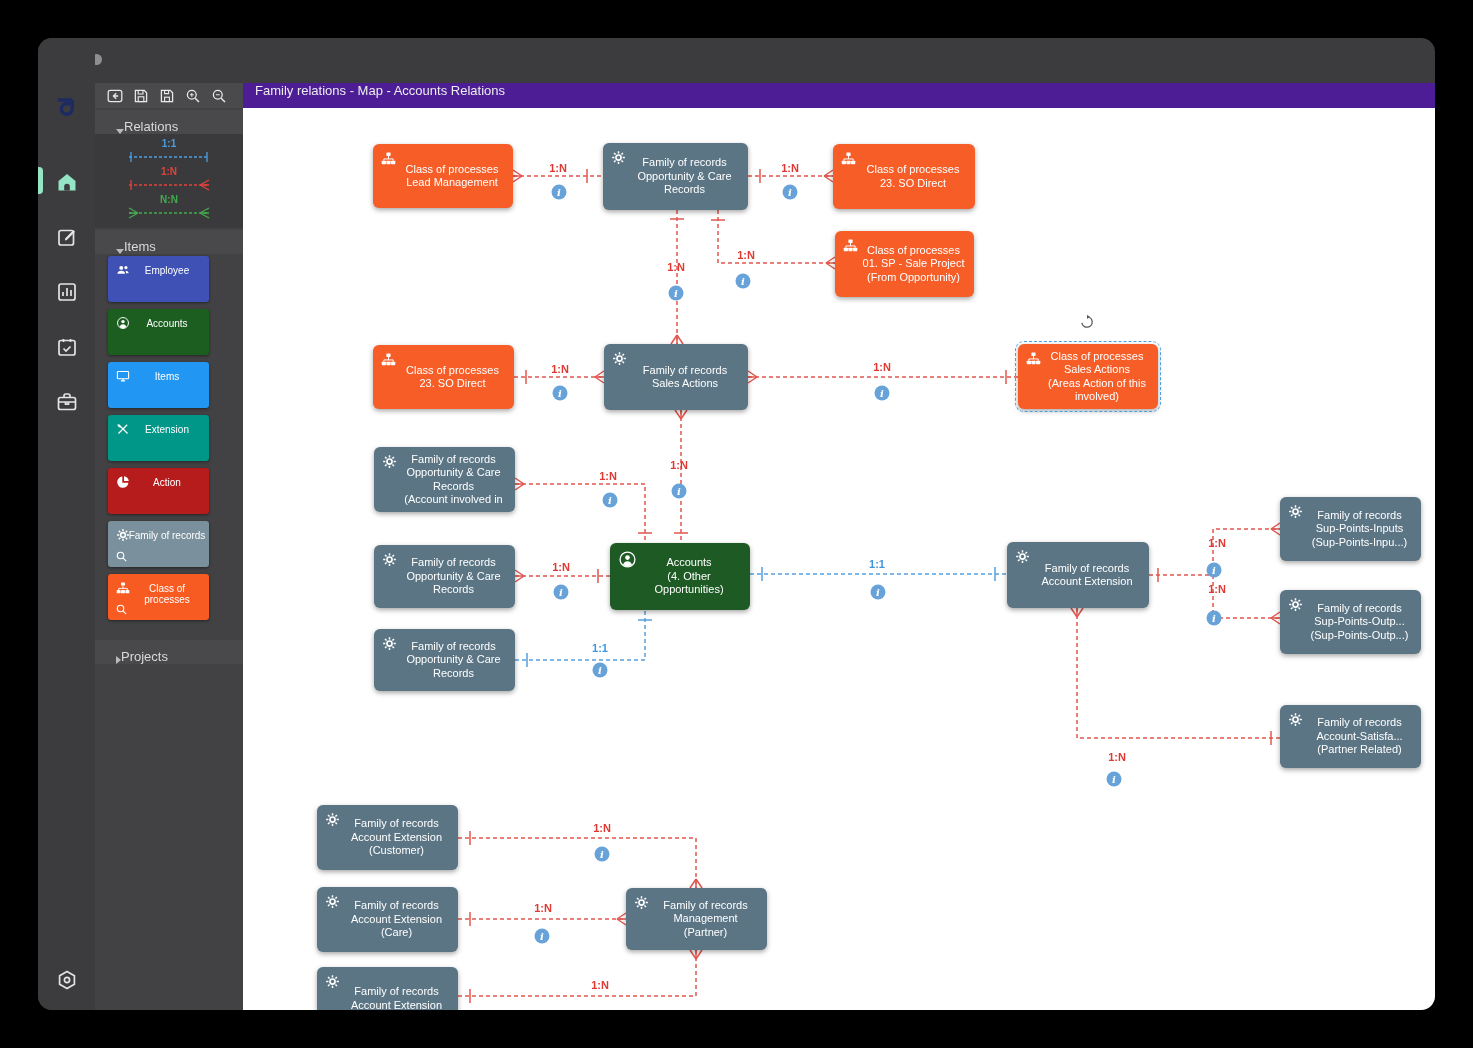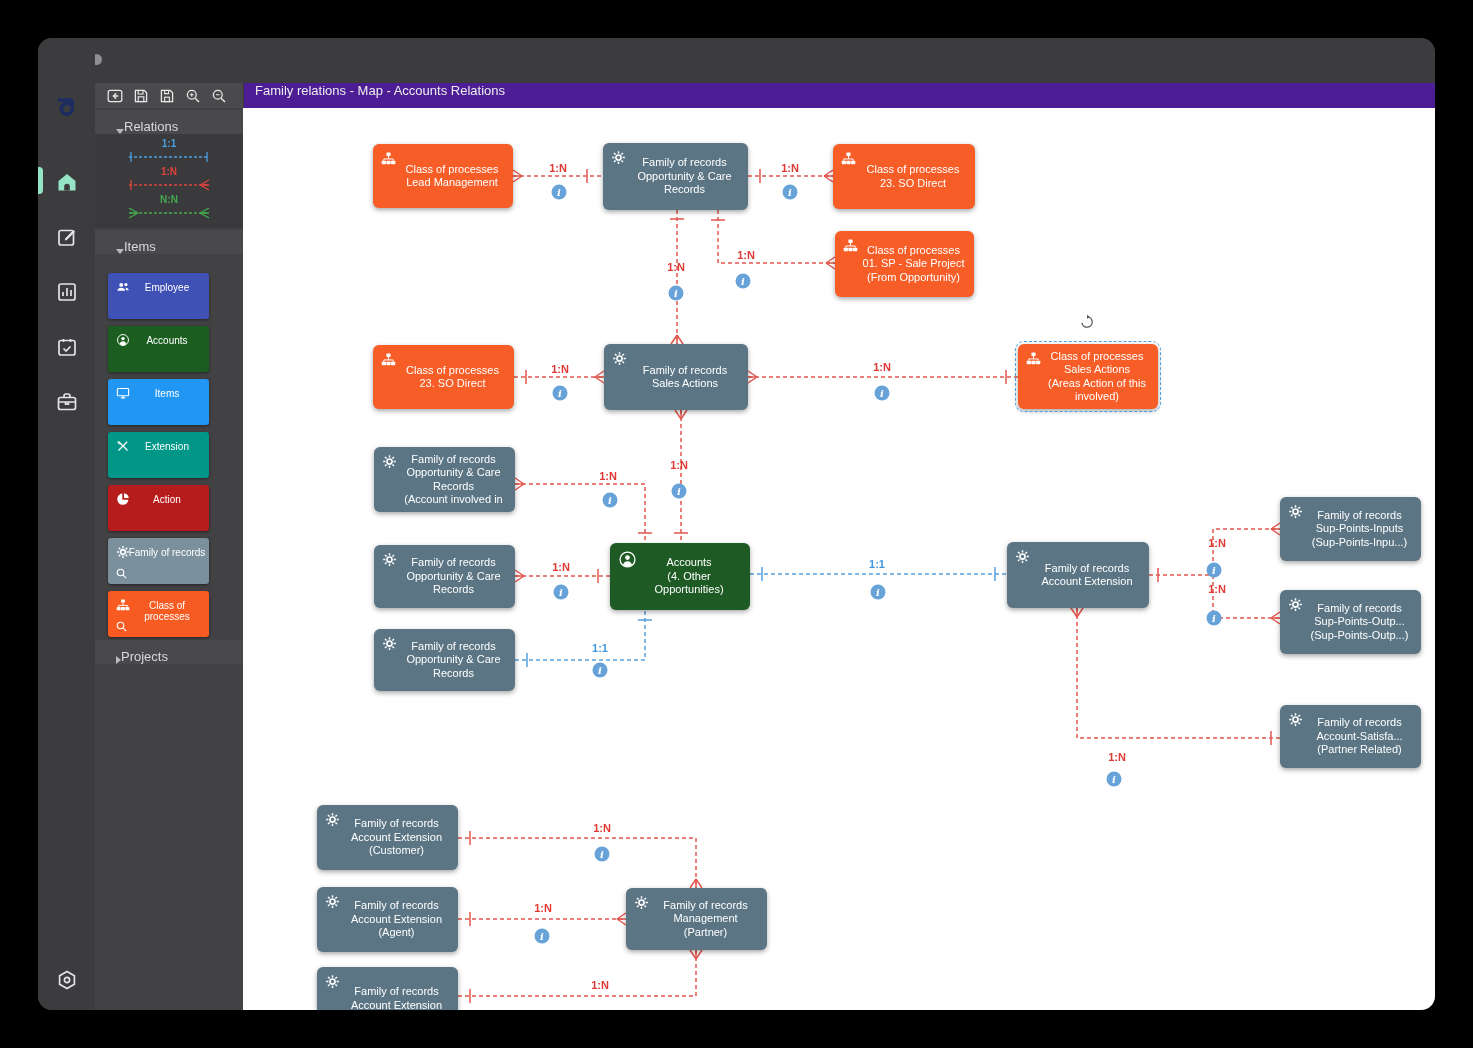--- a/index.html
+++ b/index.html
@@ -19,21 +19,21 @@
 .side-toolbar{position:absolute;left:57px;top:45px;width:148px;height:25px;background:#4a4a4d;display:flex;align-items:center;gap:10px;padding-left:12px;color:#e8e8e9;z-index:2}
 .tb-btn{width:16px;height:16px;cursor:pointer}
 .canvas-title{position:absolute;left:205px;top:45px;right:0;height:25px;background:#4c1d95;color:#ededee;font-size:13px;display:flex;align-items:flex-start;padding-left:11px;border-left:1px solid #39393b;z-index:2}
 .sidebar{position:absolute;left:57px;top:70px;width:148px;bottom:0;background:#424245;z-index:2}
 .sec-head{position:absolute;left:0;width:100%;height:24px;background:#49494c;color:#d8d9da;font-size:13px;display:flex;align-items:flex-end;padding-left:21px;cursor:pointer}
 .caret-d{width:0;height:0;border-left:4px solid transparent;border-right:4px solid transparent;border-top:5px solid #b9babc}
 .caret-r{width:0;height:0;border-top:4px solid transparent;border-bottom:4px solid transparent;border-left:5px solid #b9babc}
 .legend{position:absolute;left:0;top:26px;width:100%;height:94px;background:#3a3a3d}
 .lg-row{position:absolute;left:28px;width:92px;text-align:center}
 .lg-lab{font-size:10px;font-weight:bold;line-height:11px}
-.cards{position:absolute;left:13px;top:165px;width:99px}
+.cards{position:absolute;left:13px;top:148px;width:99px}
 .card{position:relative;width:101px;height:46px;border-radius:3px;margin-bottom:7px;color:#fff;box-shadow:0 1px 3px rgba(0,0,0,.45);cursor:pointer}
 .card .cic{position:absolute;left:8px;top:7px;color:#fff}
 .card .clab{position:absolute;left:20px;right:3px;top:9px;text-align:center;font-size:10px;line-height:11px}
 .card .searchic{position:absolute;left:7px;bottom:4px;color:#fff;cursor:pointer}
 .canvas{position:absolute;left:205px;top:70px;right:0;bottom:0;background:#ffffff;z-index:1}
 #edges{position:absolute;left:0;top:0}
 #overlay{position:absolute;left:0;top:0;width:100%;height:100%;pointer-events:none}
 .node{position:absolute;border-radius:6px;color:#fff;font-size:11px;line-height:13.5px;display:flex;flex-direction:column;justify-content:center;text-align:center;padding:2px 7px 2px 25px;overflow:hidden;box-shadow:0 2px 5px rgba(0,0,0,.35);cursor:pointer}
 .node .nic{position:absolute;left:8px;top:7px;color:#fff}
 .node.process{background:#F65D27}
@@ -596,21 +596,21 @@
       </div>
       <div class="node family" style="left: 74px; top: 779px; width: 141px; height: 65px;">
         <span class="ic nic" style="width: 15px; height: 15px;">
           <svg viewBox="0 0 20 20">
             <circle cx="10" cy="10" r="3.4" fill="none" stroke="currentColor" stroke-width="2.2"></circle>
             <path d="M10 1.5v3M10 15.5v3M1.5 10h3M15.5 10h3M4 4l2.1 2.1M13.9 13.9L16 16M16 4l-2.1 2.1M6.1 13.9L4 16" stroke="currentColor" stroke-width="2" fill="none"></path>
           </svg>
         </span>
         <div>Family of records</div>
         <div>Account Extension</div>
-        <div>(Agent)</div>
+        <div>(Care)</div>
       </div>
       <div class="node family" style="left: 383px; top: 780px; width: 141px; height: 62px;">
         <span class="ic nic" style="width: 15px; height: 15px;">
           <svg viewBox="0 0 20 20">
             <circle cx="10" cy="10" r="3.4" fill="none" stroke="currentColor" stroke-width="2.2"></circle>
             <path d="M10 1.5v3M10 15.5v3M1.5 10h3M15.5 10h3M4 4l2.1 2.1M13.9 13.9L16 16M16 4l-2.1 2.1M6.1 13.9L4 16" stroke="currentColor" stroke-width="2" fill="none"></path>
           </svg>
         </span>
         <div>Family of records</div>
         <div>Management</div>

